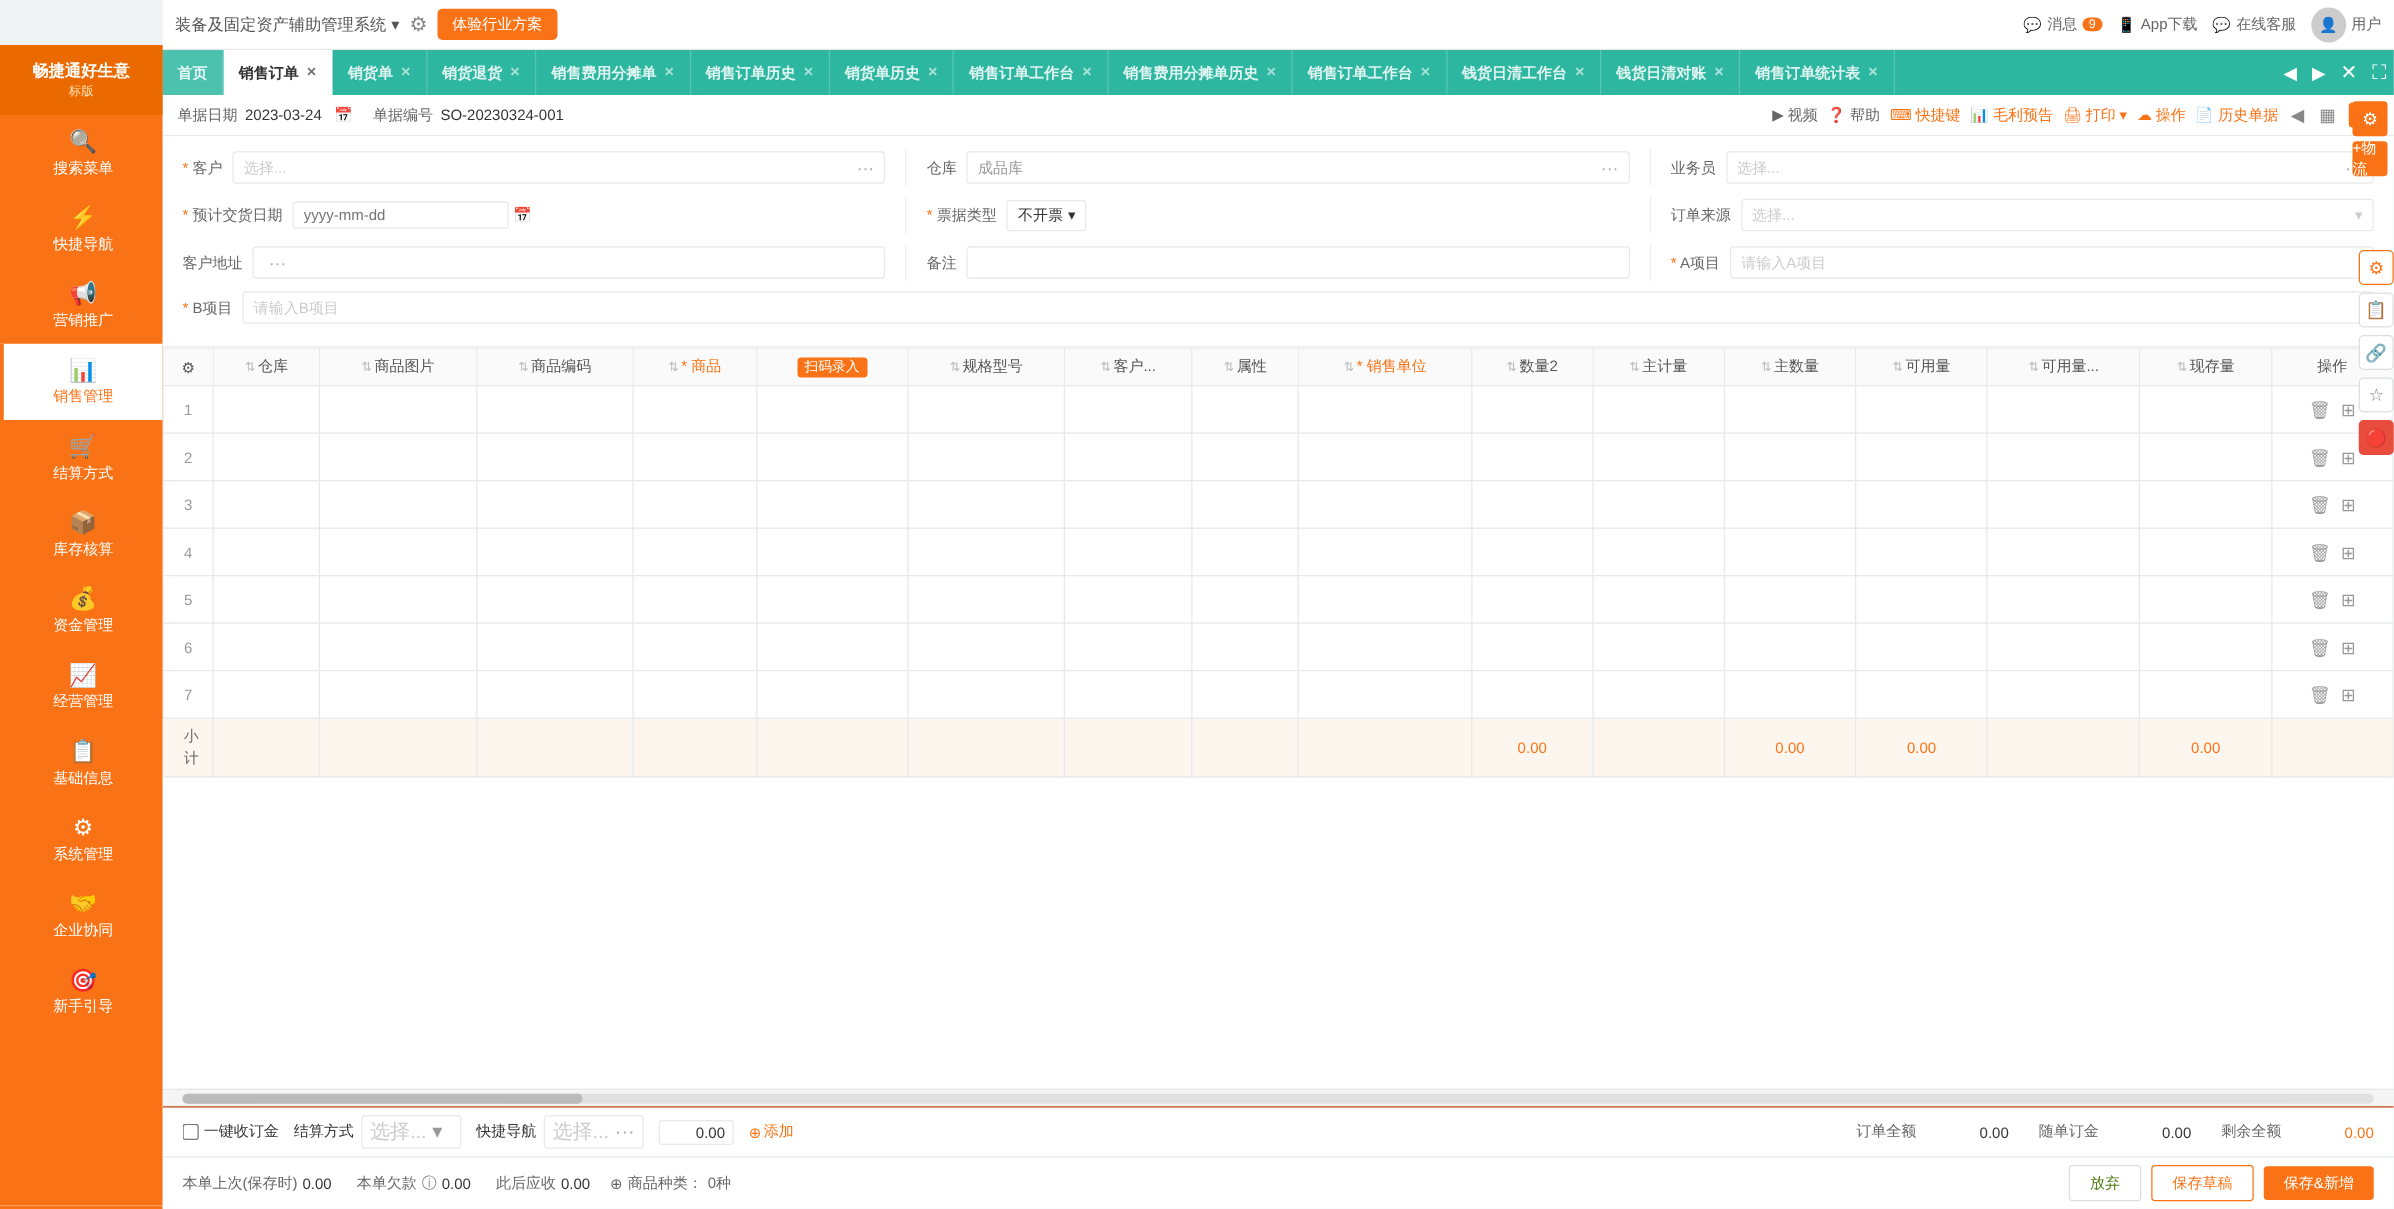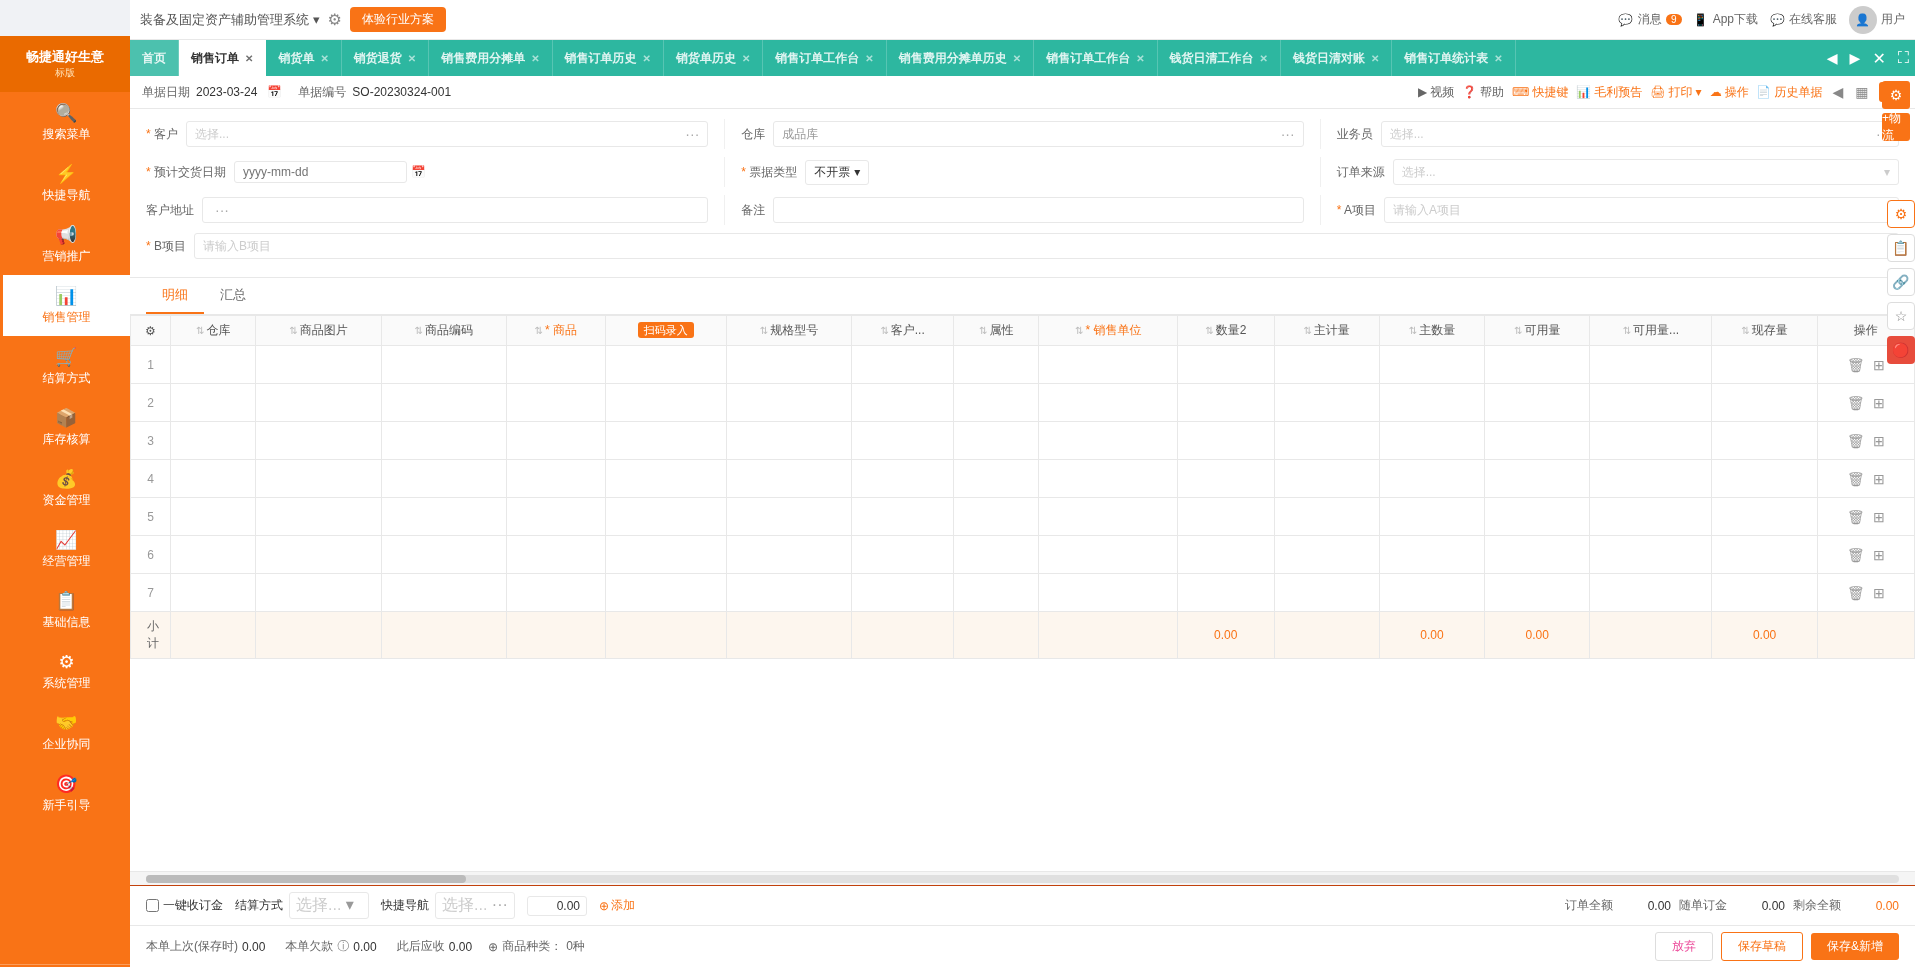--- a/index.html
+++ b/index.html
@@ -147,35 +147,35 @@
       background: #fff; padding: 6px 16px; border-top: 1px solid #c2410c;
       display: flex; align-items: center; gap: 12px; flex-shrink: 0; font-size: 12px;
     }
     .footer-checkbox { display: flex; align-items: center; gap: 4px; cursor: pointer; }
     .footer-field { display: flex; align-items: center; gap: 6px; }
     .footer-select { border: 1px solid #e8e8e8; padding: 2px 6px; border-radius: 3px; font-size: 16px; color: #999; min-width: 80px; }
     .footer-amount { border: 1px solid #e8e8e8; padding: 2px 6px; border-radius: 3px; font-size: 12px; color: #333; width: 60px; text-align: right; }
     .footer-add-btn { color: #f97316; cursor: pointer; display: flex; align-items: center; gap: 2px; }
     .footer-dots { color: #aaa; cursor: pointer; }
     .footer-right { margin-left: auto; display: flex; flex-direction: column; align-items: flex-end; gap: 2px; }
-    .footer-total-row { display: flex; align-items: center; gap: 8px; font-size: 12px; }
+    .footer-total-row { display: flex; align-items: center; gap: 24px; font-size: 12px; }
     .footer-total-label { color: #666; }
     .footer-total-value { color: #333; font-weight: 500; min-width: 50px; text-align: right; }
     .footer-total-value.orange { color: #f97316; }
 
     
     .bottom-bar {
       background: #fff; padding: 6px 16px; border-top: 1px solid #e8e8e8;
       display: flex; align-items: center; flex-shrink: 0;
     }
     .bottom-info { display: flex; align-items: center; gap: 20px; font-size: 12px; color: #666; }
     .bottom-info-item { display: flex; align-items: center; gap: 4px; }
     .bottom-info-value { color: #333; }
     .bottom-actions { margin-left: auto; display: flex; align-items: center; gap: 8px; }
-    .btn-discard { background: #fff; color: #ec4899; border: 1px solid #ddd; padding: 5px 16px; border-radius: 3px; cursor: pointer; font-size: 12px; }
+    .btn-discard { background: #fff; color: #4d7c0f; border: 1px solid #ddd; padding: 5px 16px; border-radius: 3px; cursor: pointer; font-size: 12px; }
     .btn-save-draft { background: #fff; color: #f97316; border: 1px solid #f97316; padding: 5px 16px; border-radius: 3px; cursor: pointer; font-size: 12px; }
     .btn-save-new { background: #f97316; color: #fff; border: none; padding: 5px 16px; border-radius: 3px; cursor: pointer; font-size: 12px; }
     .bottom-product { display: flex; align-items: center; gap: 4px; font-size: 12px; color: #666; margin-left: 16px; cursor: pointer; }
     .right-panel-btn { width: 28px; height: 28px; background: #f5f5f5; border-radius: 3px; display: flex; align-items: center; justify-content: center; cursor: pointer; font-size: 14px; color: #888; margin: 1px; }
     .right-panel-btn.orange { background: #f97316; color: #fff; }
 
     
     .right-side-icons {
       position: fixed; right: 0; top: 200px; width: 28px;
       display: flex; flex-direction: column; align-items: center; gap: 6px;
@@ -473,24 +473,20 @@
     <div class="form-row">
       <div class="form-field">
         <span class="form-field-label form-field-required">B项目</span>
         <div class="form-input" style="min-width:300px;">
           <span style="color:#ccc;">请输入B项目</span>
         </div>
       </div>
     </div>
   </div>
 
-  <div class="form-tabs" id="form-tabs">
-      <div class="form-tab active">明细</div>
-      <div class="form-tab">汇总</div>
-    </div>
 
   <div class="table-container">
     <table class="data-table" id="data-table">
         <thead>
           <tr>
             <th><span>⚙</span></th>
             <th><span class="sort-icon">⇅</span>仓库</th>
             <th><span class="sort-icon">⇅</span>商品图片</th>
             <th><span class="sort-icon">⇅</span>商品编码</th>
             <th class="required-col"><span class="sort-icon">⇅</span><span style="color:#f97316;">* </span>商品</th>

